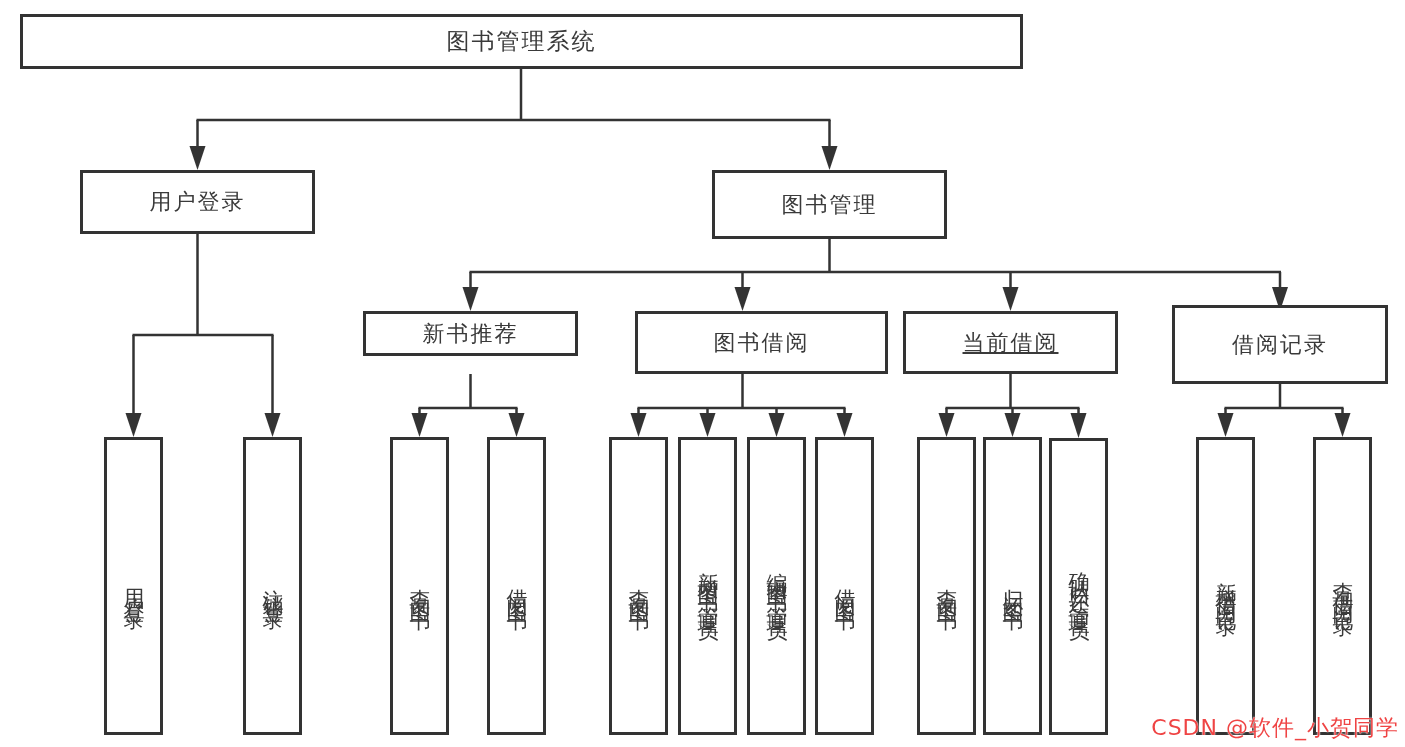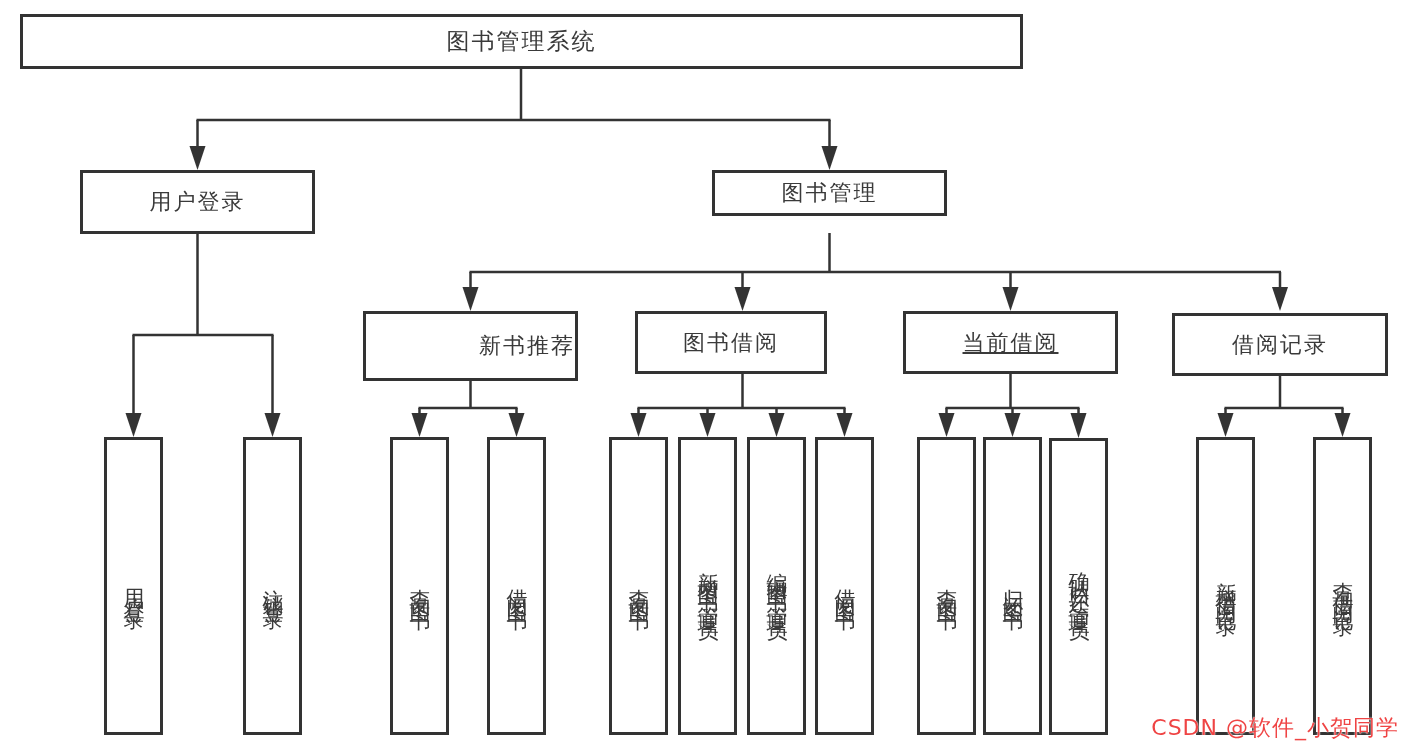--- a/index.html
+++ b/index.html
@@ -136,34 +136,34 @@
     </g>
   </svg>
 
   <div class="node node-h node-root" style="left:20px; top:14px; width:1003px; height:55px;">
     <span>图书管理系统</span>
   </div>
 
   <div class="node node-h" style="left:80px; top:170px; width:235px; height:64px;">
     <span>用户登录</span>
   </div>
-  <div class="node node-h" style="left:712px; top:170px; width:235px; height:46px;">
+  <div class="node node-h" style="left:712px; top:170px; width:235px; height:69px;">
     <span>图书管理</span>
   </div>
 
-  <div class="node node-h" style="left:363px; top:311px; width:215px; height:70px;justify-content:flex-end;">
+  <div class="node node-h" style="left:363px; top:311px; width:215px; height:45px;">
     <span>新书推荐</span>
   </div>
-  <div class="node node-h" style="left:635px; top:311px; width:192px; height:63px;">
+  <div class="node node-h" style="left:635px; top:311px; width:253px; height:63px;">
     <span>图书借阅</span>
   </div>
   <div class="node node-h" style="left:903px; top:311px; width:215px; height:63px;text-decoration:underline;">
     <span>当前借阅</span>
   </div>
-  <div class="node node-h" style="left:1172px; top:313px; width:216px; height:63px;">
+  <div class="node node-h" style="left:1172px; top:305px; width:216px; height:79px;">
     <span>借阅记录</span>
   </div>
 
   <div class="node node-leaf" style="left:104px; top:437px; width:59px; height:298px;">
     <span class="vtext">用户登录</span>
   </div>
   <div class="node node-leaf" style="left:243px; top:437px; width:59px; height:298px;">
     <span class="vtext">注销登录</span>
   </div>
 

